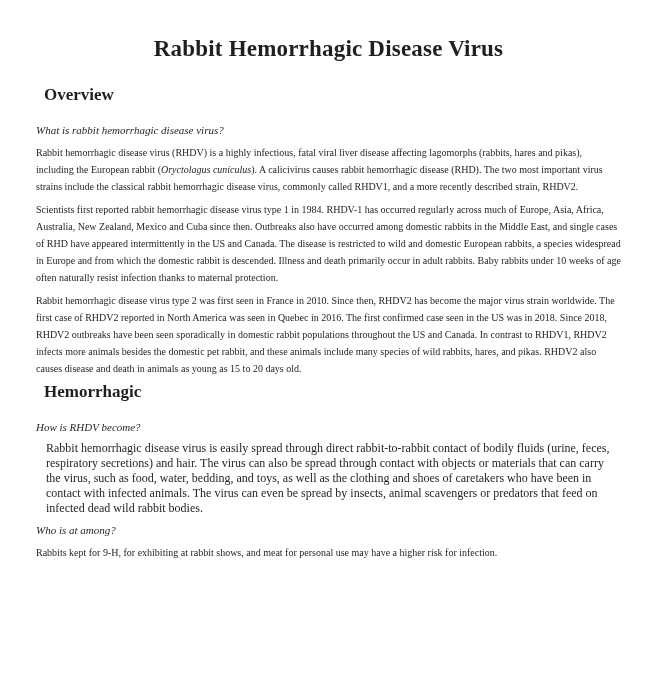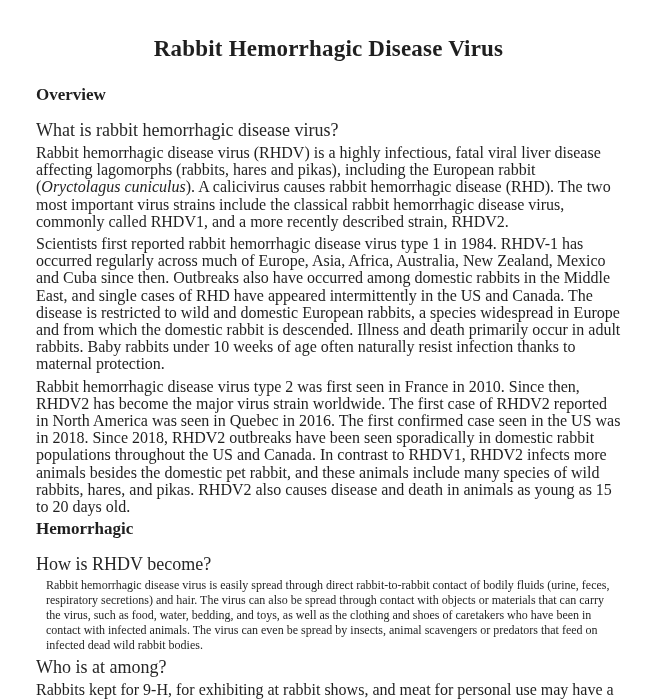--- a/index.html
+++ b/index.html
@@ -23,31 +23,32 @@
     line-height: 26px;
     font-weight: bold;
     text-align: center;
     margin: 0 0 24px 0;
     letter-spacing: 0.2px;
   }
   .section-heading {
     font-size: 17px;
     line-height: 18px;
     font-weight: bold;
-    margin: 0 0 17px 0;
+    margin: 0 0 17px 8px;
   }
   .question-heading {
-    font-size: 18px;
+    font-size: 11px;
     line-height: 18px;
+    font-style: italic;
     font-weight: normal;
     margin: 0 0 5px 0;
     color: #262626;
   }
   .body-para {
-    font-size: 16px;
+    font-size: 10px;
     line-height: 17.2px;
     margin: 0 0 5px 0;
     text-align: left;
   }
   .body-para.small {
     font-size: 12px;
     line-height: 15px;
     margin-left: 10px;
   }
   .latin {

